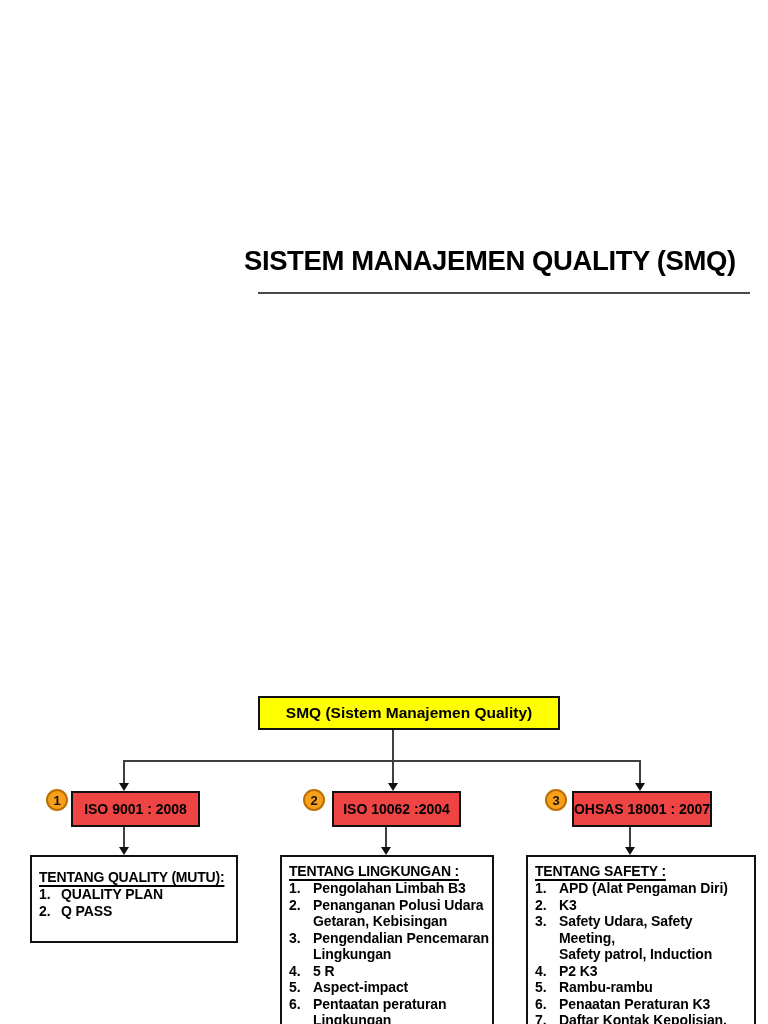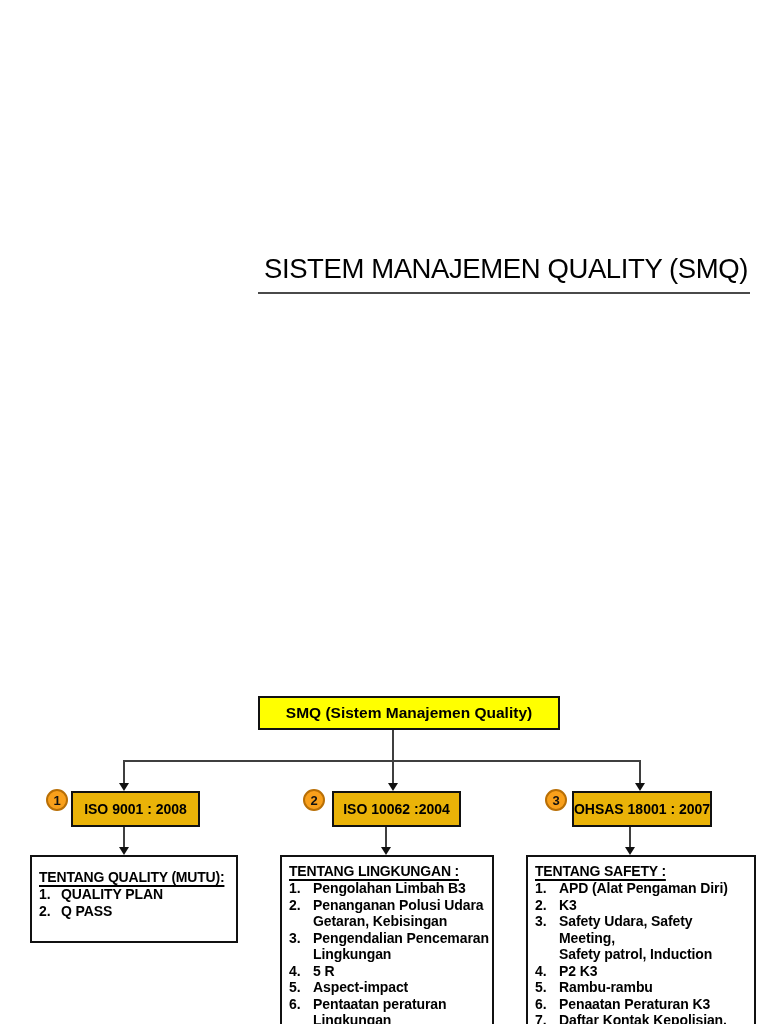--- a/index.html
+++ b/index.html
@@ -6,23 +6,23 @@
   #page{
     position:relative;
     width:768px;height:1024px;
     background:#ffffff;
     overflow:hidden;
     font-family:"Liberation Sans","DejaVu Sans",sans-serif;
     color:#000;
   }
   
   .main-title{
-    position:absolute;left:244px;top:252px;width:524px;
-    font-size:27.5px;font-weight:normal;letter-spacing:-0.4px;
-    text-align:center;white-space:nowrap;line-height:34px;
+    position:absolute;left:244px;top:244px;width:524px;
+    font-size:27.5px;font-weight:bold;letter-spacing:-0.4px;
+    white-space:nowrap;line-height:34px;
   }
   .title-rule{
     position:absolute;left:258px;top:292px;width:492px;height:2px;
     background:#4a4a4a;
   }
   .sub-title{
     position:absolute;left:400px;top:645px;width:352px;
     font-size:17px;font-weight:bold;font-style:italic;
     text-align:right;white-space:nowrap;line-height:22px;letter-spacing:0.2px;
   }
@@ -30,21 +30,21 @@
   .node{
     position:absolute;box-sizing:border-box;
     border:2px solid #111;
     display:flex;align-items:center;justify-content:center;
     font-weight:bold;white-space:nowrap;
   }
   .root-node{
     left:258px;top:696px;width:302px;height:34px;
     background:#ffff00;font-size:15.5px;
   }
-  .pink{background:#eab308;font-size:14px;}
+  .pink{background:#ef4444;font-size:14px;}
   .pink1{left:71px;top:791px;width:129px;height:36px;}
   .pink2{left:332px;top:791px;width:129px;height:36px;}
   .pink3{left:572px;top:791px;width:140px;height:36px;}
   .badge{
     position:absolute;box-sizing:border-box;
     width:22px;height:22px;border-radius:50%;
     background:#f9a01b;border:2px solid #b96f05;
     display:flex;align-items:center;justify-content:center;
     font-size:13px;font-weight:bold;color:#111;
   }

